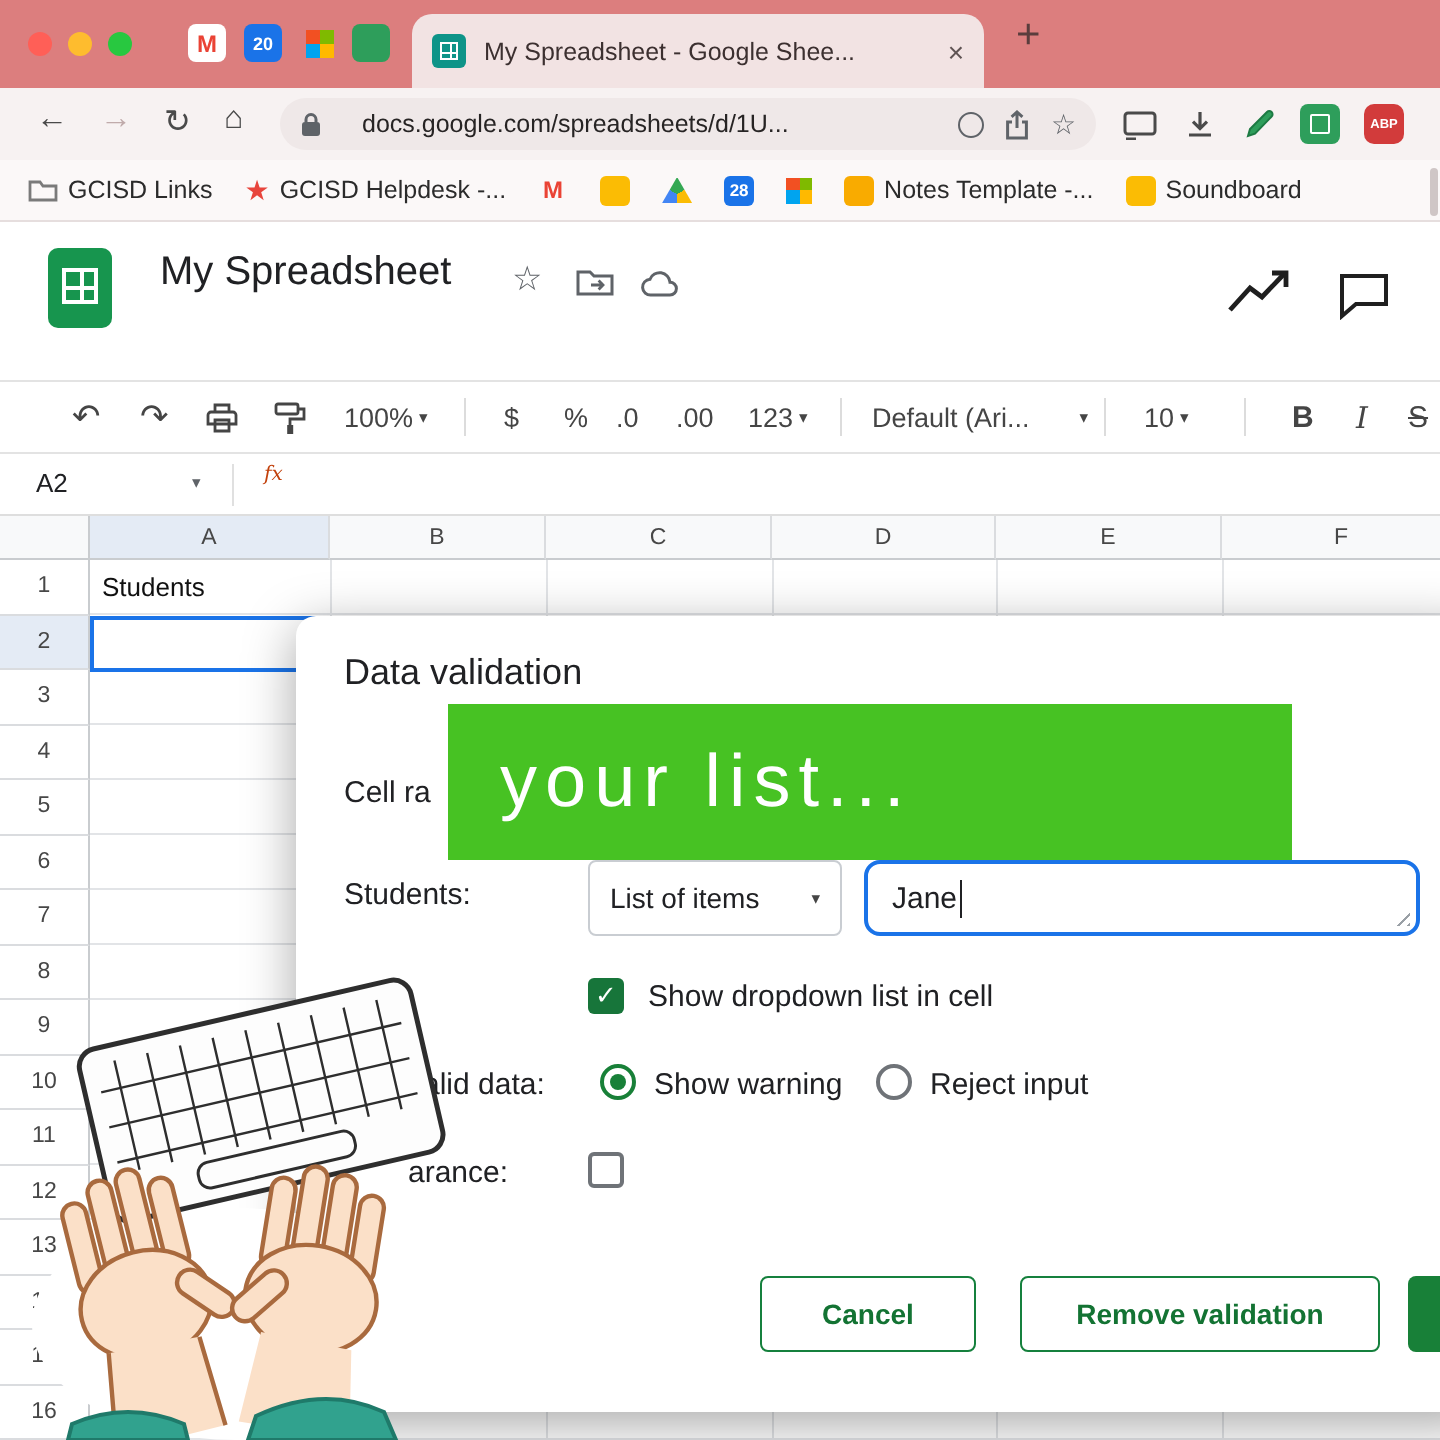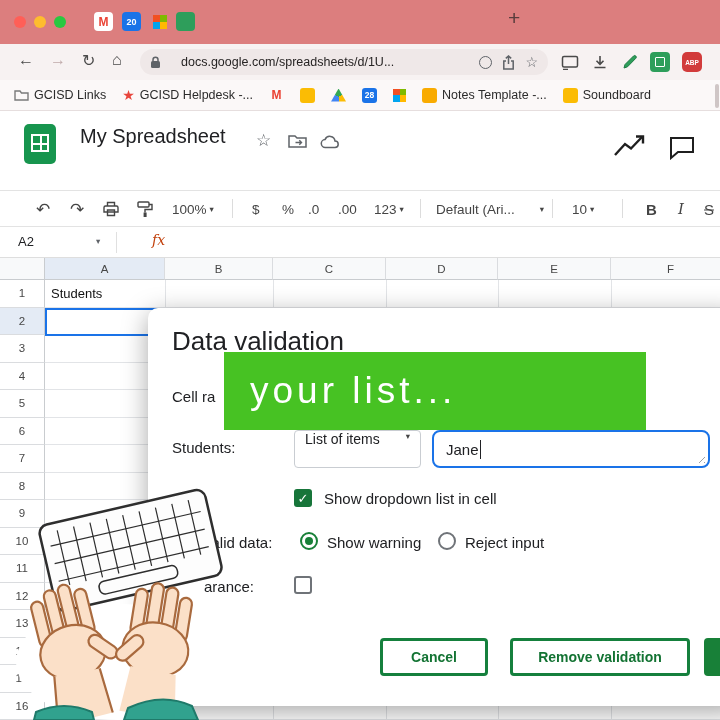--- a/index.html
+++ b/index.html
@@ -84,22 +84,22 @@
   .tb-i{font-style:italic;font-family:"DejaVu Serif",serif;font-size:15px;}
   .tb-s{text-decoration:line-through;font-size:15px;}
   .glyph{font-size:17px;}
 
   
   .formulabar{position:absolute;left:0;top:227px;width:720px;height:31px;background:#fff;
               border-bottom:1px solid #dedede;box-sizing:border-box;}
   .namebox{position:absolute;left:18px;top:7px;font-size:13px;color:#202124;}
   .nbcaret{position:absolute;left:96px;top:9px;font-size:8.5px;color:#5f6368;}
   .fbsep{position:absolute;left:116px;top:5px;width:1px;height:21px;background:#e0e0e0;}
-  .fx{position:absolute;left:132px;top:5px;font-style:italic;font-size:14px;color:#c2410c;
-      font-family:"DejaVu Serif",serif;margin-left:20px;}
+  .fx{position:absolute;left:132px;top:5px;font-style:italic;font-size:10px;color:#c2410c;
+      font-family:"DejaVu Serif",serif;}
 
   
   .gridarea{position:absolute;left:0;top:258px;width:720px;height:462px;background:#fff;}
   .corner{position:absolute;left:0;top:0;width:45px;height:22px;background:#f8f9fa;
           border-right:1px solid #c9cccf;border-bottom:1px solid #c9cccf;box-sizing:border-box;}
   .colheaders{position:absolute;left:45px;top:0;height:22px;display:flex;}
   .colh{height:22px;box-sizing:border-box;border-right:1px solid #dadcdf;border-bottom:1px solid #c9cccf;
         background:#f8f9fa;font-size:11.5px;color:#474747;display:flex;align-items:center;justify-content:center;}
   .colh.sel{background:#e4ebf5;}
   .rowheaders{position:absolute;left:0;top:22px;width:45px;}
@@ -110,43 +110,43 @@
   .cells{position:absolute;left:45px;top:22px;right:0;bottom:0;
          background:repeating-linear-gradient(to bottom,transparent 0 26.5px,#e2e4e7 26.5px 27.5px);}
   .vline{position:absolute;top:0;bottom:0;width:1px;background:#e2e4e7;}
   .cellA1{position:absolute;left:6px;top:0;height:27.5px;line-height:27.5px;font-size:13px;color:#111;}
   .selbox{position:absolute;left:0;top:27.5px;width:120px;height:28px;border:2px solid #1a73e8;
           box-sizing:border-box;background:#fff;}
 
   
   .dialog{position:absolute;left:148px;top:308px;width:594px;height:398px;background:#fff;
           border-radius:10px;box-shadow:0 6px 26px rgba(0,0,0,.35);z-index:30;}
-  .dlg-title{position:absolute;left:24px;top:18px;font-size:26px;color:#202124;}
+  .dlg-title{position:absolute;left:24px;top:18px;font-size:18px;color:#202124;}
   .dlg-label{position:absolute;font-size:15px;color:#202124;}
   .banner{position:absolute;left:76px;top:44px;width:422px;height:78px;background:#47c223;color:#fff;
           font-size:37px;letter-spacing:4px;display:flex;align-items:center;padding-left:26px;
           box-sizing:border-box;z-index:2;}
   .dd{position:absolute;left:146px;top:122px;width:127px;height:38px;border:1px solid #c9cdd2;border-radius:4px;
-      box-sizing:border-box;display:flex;justify-content:space-between;
+      box-sizing:border-box;display:flex;align-items:center;justify-content:space-between;
       padding:0 10px;font-size:14px;color:#202124;background:#fff;}
   .itemsinput{position:absolute;left:284px;top:122px;width:278px;height:38px;border:2px solid #1a73e8;
               border-radius:8px;box-sizing:border-box;display:flex;align-items:center;
               padding:0 12px;font-size:15px;color:#202124;background:#fff;}
   .cursor{width:1.5px;height:19px;background:#202124;margin-left:1px;}
   .resize{position:absolute;right:3px;bottom:3px;width:9px;height:9px;
           clip-path:polygon(100% 0,100% 100%,0 100%);
           background:repeating-linear-gradient(-45deg,#9aa0a6 0 1.3px,transparent 1.3px 3.6px);}
   .cb{position:absolute;width:18px;height:18px;border-radius:3px;box-sizing:border-box;}
   .cb.checked{background:#17753a;color:#fff;display:flex;align-items:center;justify-content:center;font-size:13px;}
   .cb.empty{border:2px solid #6f7378;background:#fff;}
   .radio{position:absolute;width:18px;height:18px;border-radius:50%;box-sizing:border-box;
          border:2px solid #6f7378;background:#fff;}
   .radio.sel{border-color:#188038;}
   .radio.sel:after{content:"";position:absolute;left:3px;top:3px;width:8px;height:8px;border-radius:50%;background:#188038;}
-  .btn{position:absolute;top:330px;height:38px;border:3px solid #15803d;border-radius:4px;background:#fff;
+  .btn{position:absolute;top:330px;height:38px;border:1px solid #15803d;border-radius:4px;background:#fff;
        color:#137333;font-size:14px;font-weight:bold;display:flex;align-items:center;justify-content:center;
        box-sizing:border-box;}
   .btn-save{position:absolute;left:556px;top:330px;width:70px;height:38px;background:#188038;border-radius:4px;}
 
   .hands{position:absolute;left:0;top:466px;z-index:40;}
 </style>
 </head>
 <body>
 
 <div class="stage">
@@ -163,20 +163,27 @@
       </div>
     <div class="pinned pin-flag">
         <div class="flag">
           <i></i>
           <i></i>
           <i></i>
           <i></i>
         </div>
       </div>
     <div class="pinned pin-app"></div>
+    <div class="tab">
+      <div class="favicon">
+          <div class="fgrid"></div>
+        </div>
+      <span class="tabtitle">My Spreadsheet - Google Shee...</span>
+      <span class="tabclose">×</span>
+    </div>
     <span class="newtab">+</span>
   </div>
 
   <div class="addressbar">
     <span class="navic" style="left:18px">←</span>
     <span class="navic dim" style="left:50px">→</span>
     <span class="navic" style="left:82px">↻</span>
     <span class="navic" style="left:112px">⌂</span>
     <div class="urlpill">
       <svg width="11" height="13">

